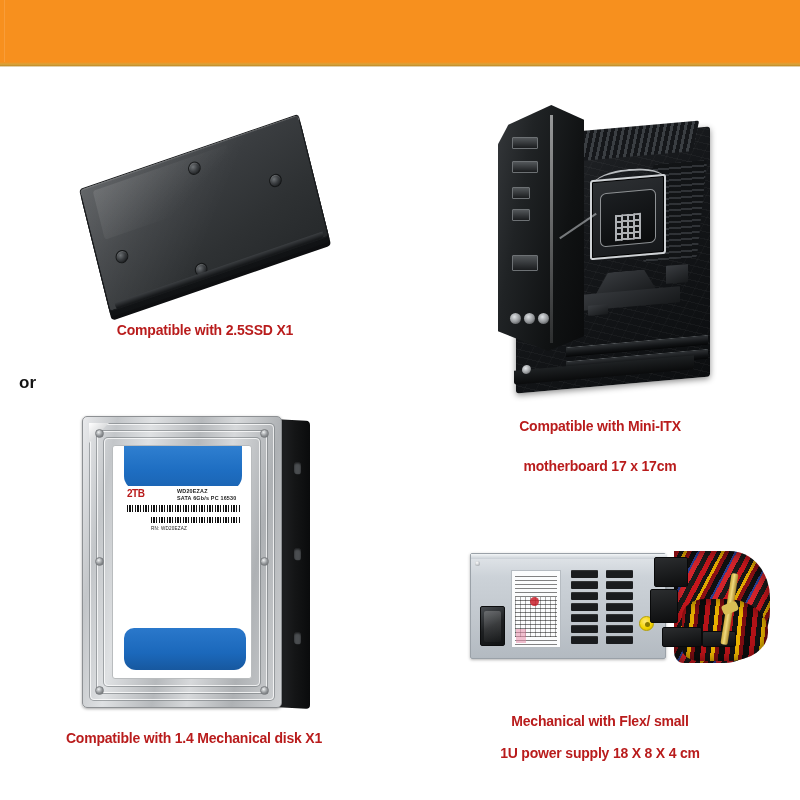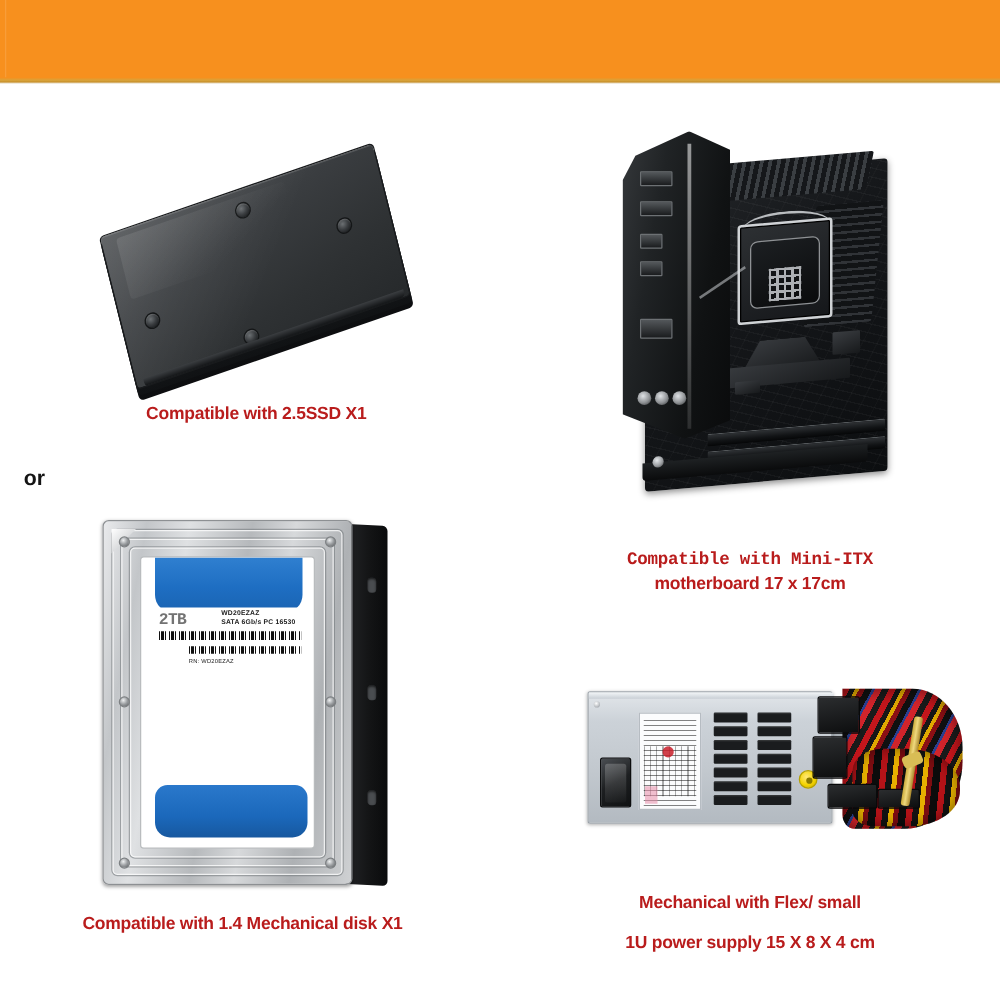--- a/index.html
+++ b/index.html
@@ -213,25 +213,25 @@
   }
   .hdd-label {
     position: absolute;
     left: 8px; top: 40px;
     width: 128px; height: 54px;
     background: #ffffff;
   }
   .hdd-2tb {
     position: absolute;
     left: 6px; top: 2px;
-    color: #737373;
-    font-size: 13px;
+    color: #b91c1c;
+    font-size: 10px;
     font-weight: 700;
     letter-spacing: -0.5px;
-    font-family: Liberation Mono, monospace;
+    font-family: Liberation Sans, sans-serif;
   }
   .hdd-model {
     position: absolute;
     left: 56px; top: 2px;
     color: #1a1a1a;
     font-size: 5.4px;
     font-weight: 700;
     letter-spacing: 0.2px;
     line-height: 7px;
     font-family: "Liberation Sans", sans-serif;
@@ -745,21 +745,21 @@
     <div class="mb-audio">
       <i></i>
       <i></i>
       <i></i>
     </div>
   </div>
   <div class="mb-shroud-hl"></div>
   <div class="mb-shroud-slash"></div>
 </div>
 
-<div class="caption center" style="left:430px; top:440px; width:340px;font-family:Liberation Mono, monospace;">Compatible with Mini-ITX</div>
+<div class="caption center" style="left:430px; top:418px; width:340px;">Compatible with Mini-ITX</div>
 <div class="caption center" style="left:430px; top:458px; width:340px;">motherboard 17 x 17cm</div>
 
 <div class="psu-wrap">
   <div class="psu-rearstep"></div>
   <div class="psu-body">
     <div class="psu-toprail"></div>
     <div class="psu-corner-screw"></div>
     <div class="psu-switch"></div>
     <div class="psu-label">
       <div class="psu-label-rows"></div>
@@ -792,13 +792,13 @@
     <div class="cable-connector cc1"></div>
     <div class="cable-connector cc2"></div>
     <div class="cable-connector cc3"></div>
     <div class="cable-connector cc4"></div>
     <div class="cable-tie"></div>
     <div class="cable-tie-knot"></div>
   </div>
 </div>
 
 <div class="caption center" style="left:430px; top:713px; width:340px;">Mechanical with Flex/ small</div>
-<div class="caption center" style="left:430px; top:745px; width:340px;">1U power supply 15 X 8 X 4 cm</div>
+<div class="caption center" style="left:430px; top:745px; width:340px;">1U power supply 18 X 8 X 4 cm</div>
 
 </body></html>

